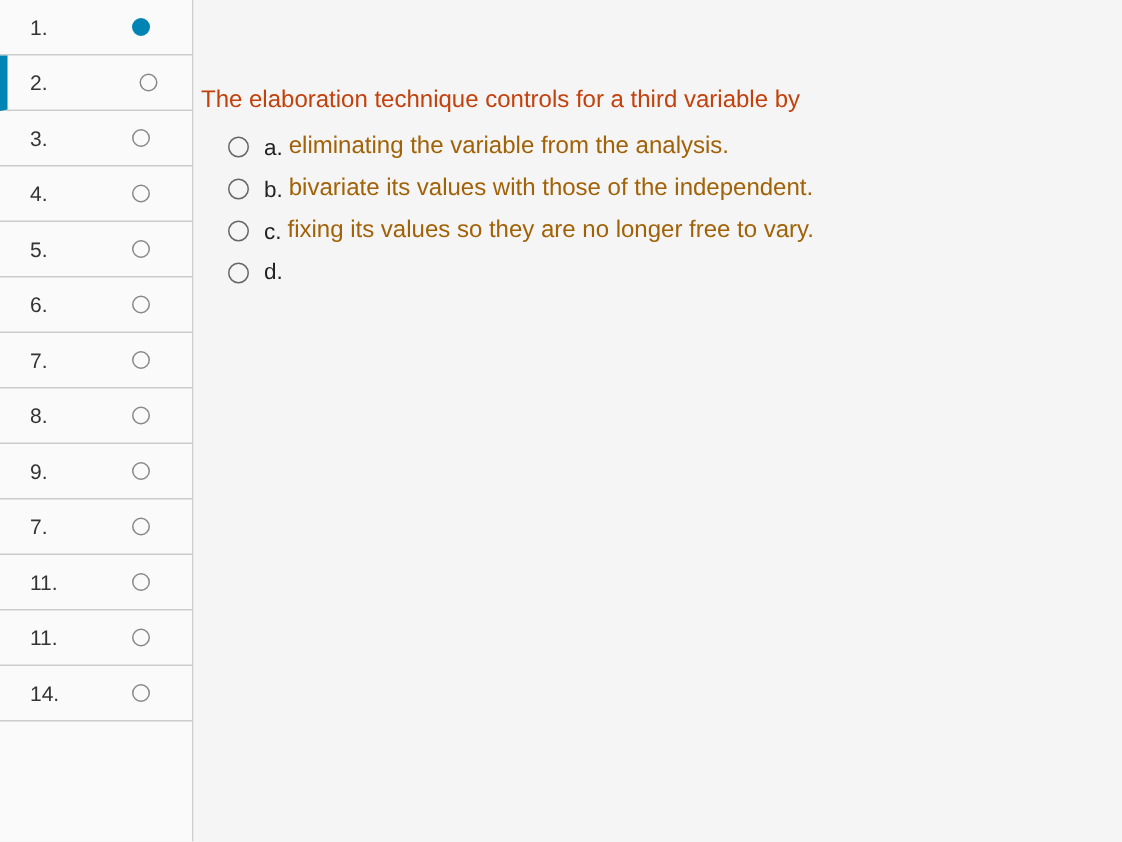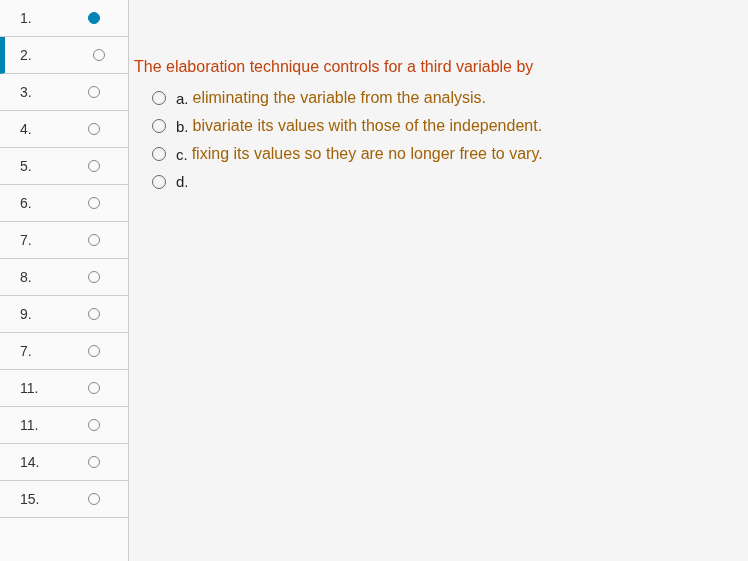--- a/index.html
+++ b/index.html
@@ -168,26 +168,20 @@
       <div class="nav-status">
         <div class="status-circle"></div>
       </div>
     </div>
     <div class="nav-item">
       <div class="nav-number">14.</div>
       <div class="nav-status">
         <div class="status-circle"></div>
       </div>
     </div>
-    <div class="nav-item">
-      <div class="nav-number">15.</div>
-      <div class="nav-status">
-        <div class="status-circle"></div>
-      </div>
-    </div>
   </div>
 
 <div class="content-area">
   <div class="question-block">
     <div class="question-text">The elaboration technique controls for a third variable by</div>
     <div id="answer-options">
         <div class="answer-option">
           <div class="radio-circle"></div>
           <span class="option-label">a.</span>
           <span class="option-text">eliminating the variable from the analysis.</span>

